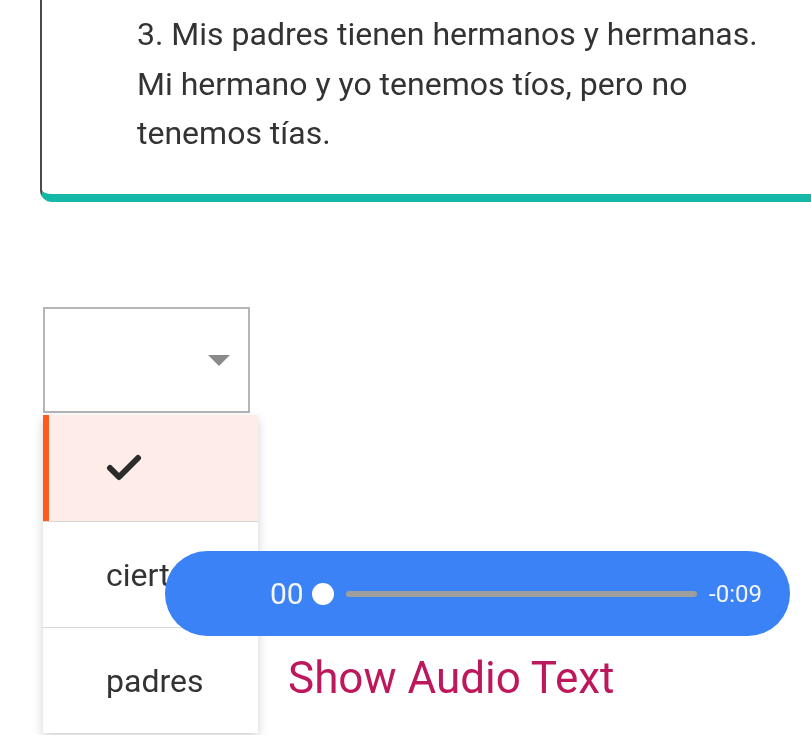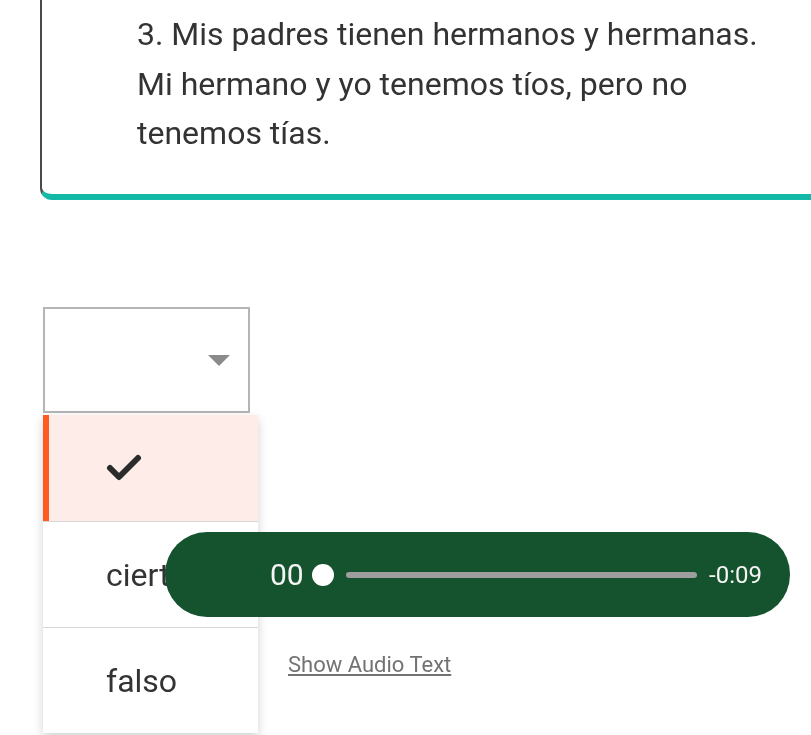--- a/index.html
+++ b/index.html
@@ -14,21 +14,21 @@
       height: 735px;
       overflow: hidden;
       position: relative;
     }
     .question-box {
       position: absolute;
       top: 0;
       left: 40px;
       right: 0;
       border-left: 2px solid #4a4a4a;
-      border-bottom: 6px solid #14b8a6;
+      border-bottom: 8px solid #14b8a6;
       border-bottom-left-radius: 12px;
       padding: 10px 20px 35px 95px;
     }
     .question-text {
       font-size: 32px;
       line-height: 1.55;
       color: #333333;
       font-weight: 400;
     }
     .dropdown-container {
@@ -81,25 +81,25 @@
       background: #fdece7;
       border-left: 6px solid #ff5a1f;
       padding-left: 57px;
     }
     .check-icon {
       width: 36px;
       height: 28px;
     }
     .audio-player {
       position: absolute;
-      top: 532px;
+      top: 551px;
       left: 165px;
       width: 625px;
       height: 85px;
-      background: #14532d;
+      background: #3b82f6;
       border-radius: 42px;
       display: flex;
       align-items: center;
       padding: 0 28px 0 20px;
     }
     .audio-time-left {
       font-size: 30px;
       color: #f5f5f5;
       margin-left: 85px;
       margin-right: 8px;
@@ -119,24 +119,23 @@
       margin: 0 12px;
     }
     .audio-time-right {
       font-size: 24px;
       color: #f5f5f5;
     }
     .show-audio-link {
       position: absolute;
       top: 652px;
       left: 288px;
-      font-size: 22px;
-      color: #737373;
+      font-size: 44px;
+      color: #be185d;
       cursor: pointer;
-      text-decoration: underline;
     }
   </style>
 </head>
 <body>
 
 <div class="question-box">
   <p class="question-text">3. Mis padres tienen hermanos y hermanas. Mi hermano y yo tenemos tíos, pero no tenemos tías.</p>
 </div>
 
 <div class="dropdown-container">
@@ -146,21 +145,21 @@
   <div class="dropdown-list">
     <div class="dropdown-option highlighted">
       <svg class="check-icon" viewBox="0 0 36 28">
         <path d="M 4 14 L 13 23 L 32 4" stroke="#2b2b2b" stroke-width="6" fill="none" stroke-linecap="round" stroke-linejoin="round"></path>
       </svg>
     </div>
     <div class="dropdown-option">
       <span>cierto</span>
     </div>
     <div class="dropdown-option">
-      <span>falso</span>
+      <span>padres</span>
     </div>
   </div>
 </div>
 
 <div class="audio-player">
   <span class="audio-time-left">00</span>
   <span class="audio-handle"></span>
   <span class="audio-track"></span>
   <span class="audio-time-right">-0:09</span>
 </div>

